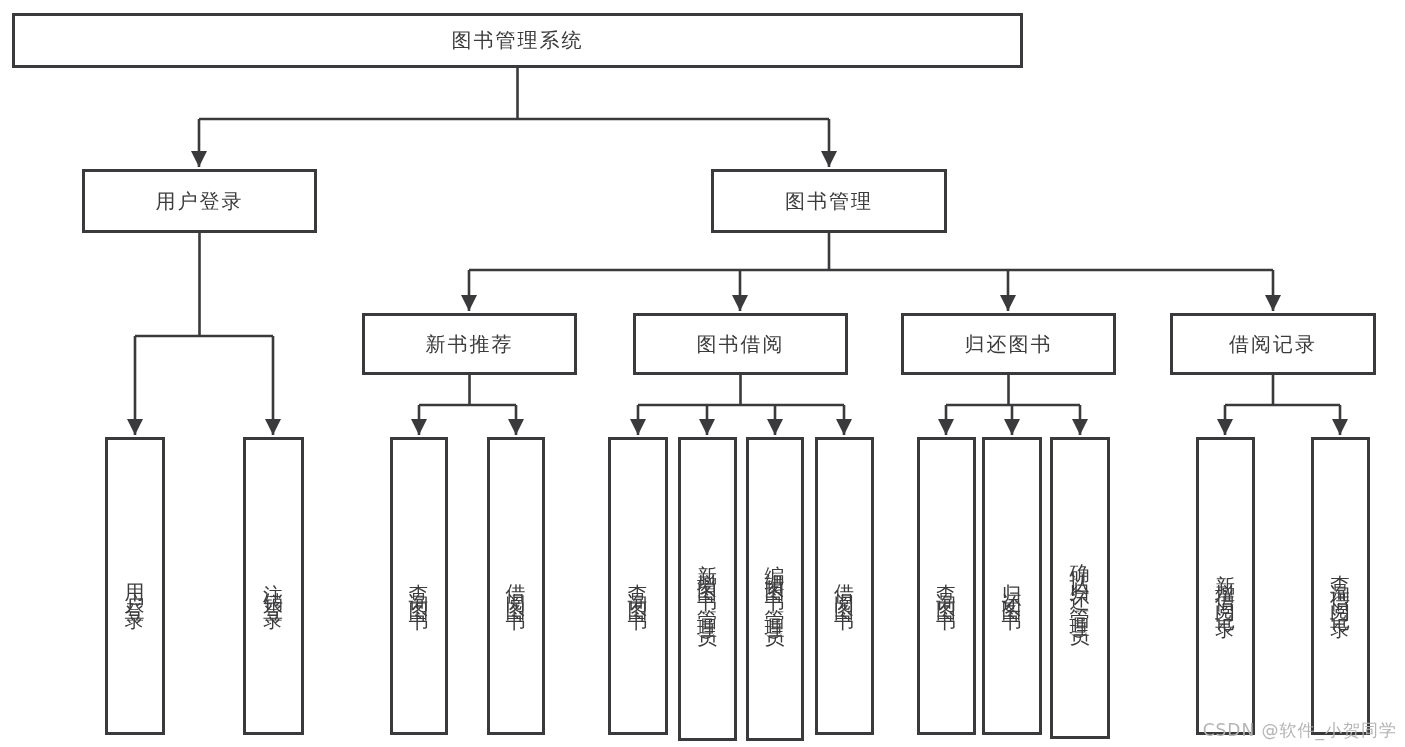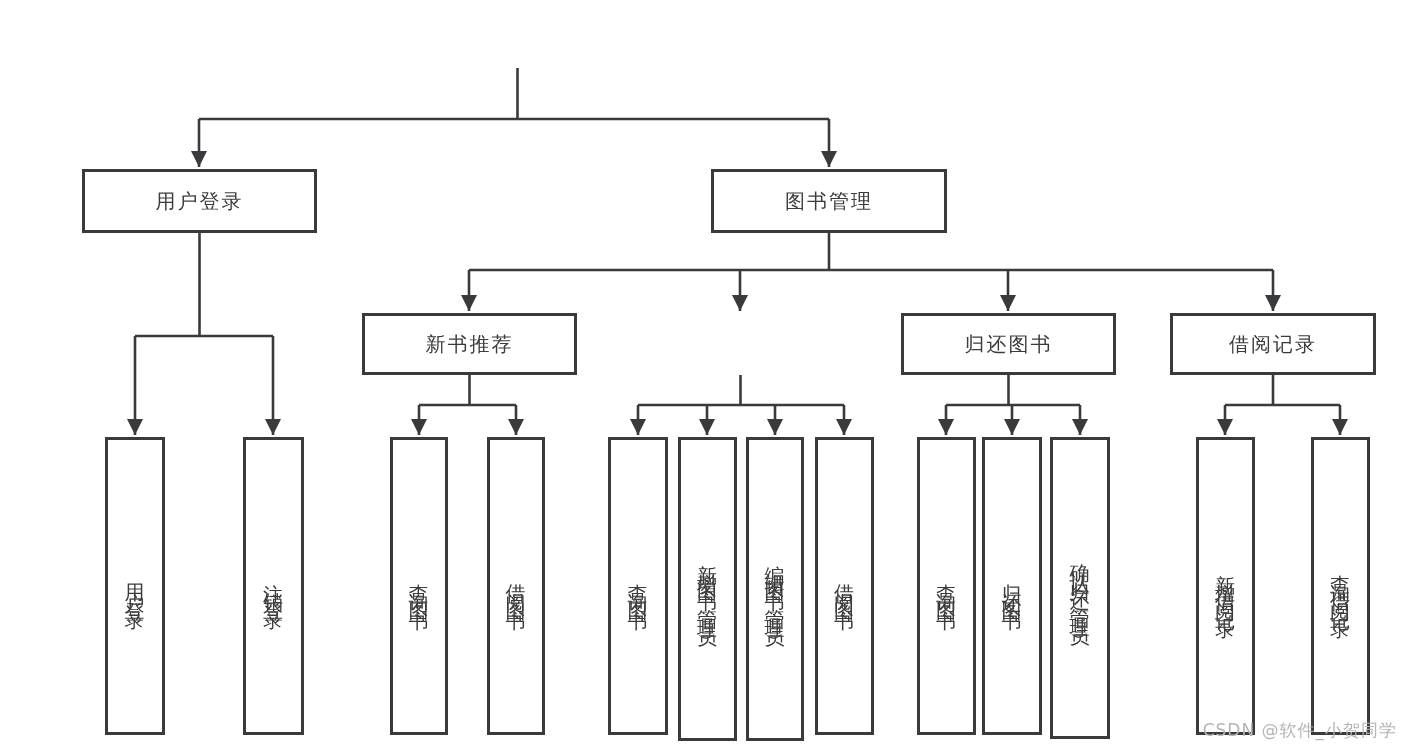--- a/index.html
+++ b/index.html
@@ -69,25 +69,27 @@
     <path d="M946 405 V435" marker-end="url(#arrow)"></path>
     <path d="M1012 405 V435" marker-end="url(#arrow)"></path>
     <path d="M1080 405 V435" marker-end="url(#arrow)"></path>
 
     <path d="M1273 375 V405"></path>
     <path d="M1225 405 H1340"></path>
     <path d="M1225 405 V435" marker-end="url(#arrow)"></path>
     <path d="M1340 405 V435" marker-end="url(#arrow)"></path>
   </svg>
 
+  <div class="box" style="left:12px;top:13px;width:1011px;height:55px">图书管理系统</div>
 
   <div class="box" style="left:82px;top:169px;width:235px;height:64px">用户登录</div>
   <div class="box" style="left:711px;top:169px;width:236px;height:64px">图书管理</div>
 
   <div class="box" style="left:362px;top:313px;width:215px;height:62px">新书推荐</div>
+  <div class="box" style="left:633px;top:313px;width:215px;height:62px">图书借阅</div>
   <div class="box" style="left:901px;top:313px;width:215px;height:62px">归还图书</div>
   <div class="box" style="left:1170px;top:313px;width:206px;height:62px">借阅记录</div>
 
   <div class="box vert" style="left:105px;top:437px;width:60px;height:298px">
     <span>用户登录</span>
     </div>
   <div class="box vert" style="left:243px;top:437px;width:61px;height:298px">
     <span>注销登录</span>
     </div>
 

